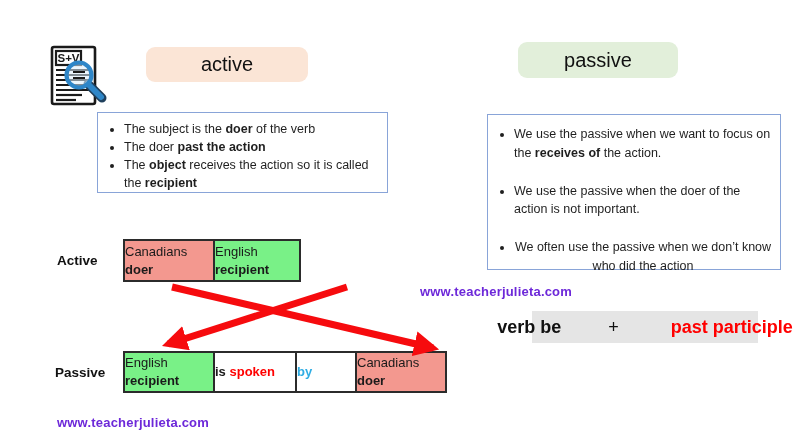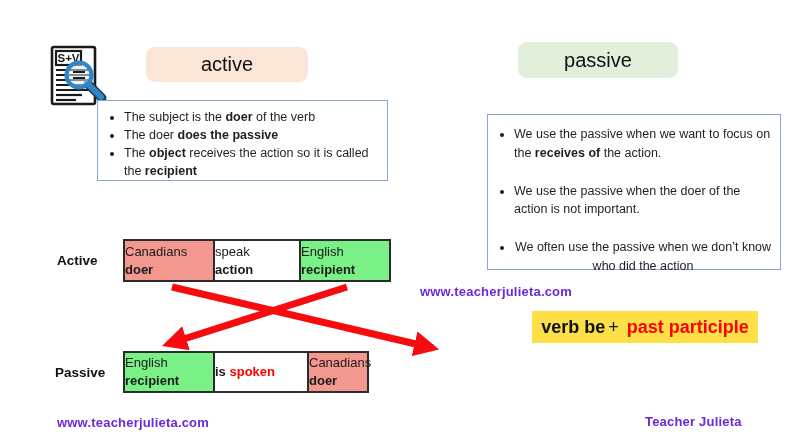--- a/index.html
+++ b/index.html
@@ -18,50 +18,50 @@
   .pill-passive{left:518px;top:42px;width:160px;height:36px;background:#e2efda;}
 
   
   .notes{
     background:#ffffff;border:1.5px solid #89a4d8;
     font-size:12.5px;line-height:1.45;color:#1f1f1f;
     box-sizing:border-box;
   }
   .notes ul{margin:0;padding:7px 8px 6px 26px;}
   .notes li{margin:0;}
-  .notes-left{left:97px;top:100px;width:291px;height:81px;}
+  .notes-left{left:97px;top:112px;width:291px;height:81px;}
   .notes-right{left:487px;top:114px;width:294px;height:156px;}
   .notes-right ul{padding:10px 8px 6px 26px;}
   .notes-right li{margin-bottom:19px;line-height:1.5;}
   .notes-right li:last-child{margin-bottom:0;text-align:center;}
 
   
   .row-label{font-weight:700;font-size:13.5px;color:#111;}
   .cells{display:flex;align-items:stretch;}
   .cell{
     box-sizing:border-box;border:2px solid #2b2b2b;margin-right:-2px;
     display:flex;flex-direction:column;align-items:flex-start;justify-content:center;
     font-size:13px;line-height:1.35;text-align:center;
   }
   .cell:last-child{margin-right:0;}
   .row-active{left:123px;top:239px;height:43px;}
   .row-active .cell:nth-child(1){width:92px;}
   .row-active .cell:nth-child(2){width:88px;}
   .row-active .cell:nth-child(3){width:92px;}
   .row-passive{left:123px;top:351px;height:42px;}
   .row-passive .cell:nth-child(1){width:92px;}
-  .row-passive .cell:nth-child(2){width:96px;}
+  .row-passive .cell:nth-child(2){width:84px;}
   .row-passive .cell:nth-child(3){width:62px;}
   .row-passive .cell:nth-child(4){width:92px;}
 
   
   .formula{
-    left:532px;top:311px;width:226px;height:32px;background:#fde047;
+    left:532px;top:311px;width:226px;height:32px;background:#e5e5e5;
     display:flex;align-items:center;justify-content:center;
-    font-size:18px;white-space:pre;
+    font-size:18px;white-space:pre;gap:44px;
   }
   .formula .f-be{font-weight:700;color:#111;}
   .formula .f-plus{color:#111;margin:0 4px 0 3px;}
   .formula .f-pp{font-weight:700;color:#ff0000;margin-left:4px;}
 
   
   .wm{font-weight:700;font-size:13px;color:#6d28d9;letter-spacing:.2px;}
   .wm-center{left:420px;top:284px;}
   .wm-bl{left:57px;top:415px;}
   .wm-br{left:645px;top:414px;}
@@ -94,56 +94,55 @@
       <line x1="27" y1="34" x2="39" y2="34"></line>
     </g>
   </svg>
 
   <div class="abs pill pill-active">active</div>
   <div class="abs pill pill-passive">passive</div>
 
   <div class="abs notes notes-left">
     <ul>
         <li><span>The subject is the </span><span style="font-weight: 700;">doer</span><span> of the verb</span></li>
-        <li><span>The doer </span><span style="font-weight: 700;">does the passive</span></li>
+        <li><span>The doer </span><span style="font-weight: 700;">past the action</span></li>
         <li><span>The </span><span style="font-weight: 700;">object</span><span> receives the action so it is called the </span><span style="font-weight: 700;">recipient</span></li>
       </ul>
   </div>
   <div class="abs notes notes-right">
     <ul>
         <li><span>We use the passive when we want to focus on the </span><span style="font-weight: 700;">receives of</span><span> the action.</span></li>
         <li><span>We use the passive when the doer of the action is not important.</span></li>
         <li><span>We often use the passive when we don’t know who did the action</span></li>
       </ul>
   </div>
 
   <div class="abs row-label" style="left:57px;top:253px;">Active</div>
   <div class="abs cells row-active">
       <div class="cell" style="background: rgb(243, 152, 143);">
         <div class="cell-line"><span>Canadians</span></div>
         <div class="cell-line"><span style="font-weight: 700;">doer</span></div>
       </div>
-      <div class="cell" style="background: rgb(255, 255, 255);">
-        <div class="cell-line"><span>speak</span></div>
-        <div class="cell-line"><span style="font-weight: 700;">action</span></div>
-      </div>
       <div class="cell" style="background: rgb(121, 241, 135);">
         <div class="cell-line"><span>English</span></div>
         <div class="cell-line"><span style="font-weight: 700;">recipient</span></div>
       </div>
     </div>
 
   <div class="abs row-label" style="left:55px;top:365px;">Passive</div>
   <div class="abs cells row-passive">
       <div class="cell" style="background: rgb(121, 241, 135);">
         <div class="cell-line"><span>English</span></div>
         <div class="cell-line"><span style="font-weight: 700;">recipient</span></div>
       </div>
       <div class="cell" style="background: rgb(255, 255, 255);">
         <div class="cell-line"><span style="font-weight: 700;">is </span><span style="font-weight: 700; color: rgb(255, 0, 0);">spoken</span></div>
+      </div>
+      <div class="cell" style="background: rgb(255, 255, 255);">
+        <div class="cell-line"><span style="font-weight: 700; color: rgb(47, 173, 228);">by</span></div>
       </div>
       <div class="cell" style="background: rgb(243, 152, 143);">
         <div class="cell-line"><span>Canadians</span></div>
         <div class="cell-line"><span style="font-weight: 700;">doer</span></div>
       </div>
     </div>
 
   <svg class="abs arrows" width="809" height="436" viewBox="0 0 809 436">
     <defs>
       <marker id="ah" viewBox="0 0 10 10" refX="7.5" refY="5" markerWidth="3.6" markerHeight="3.6" orient="auto">
@@ -155,15 +154,14 @@
   </svg>
 
   <div class="abs formula">
     <span class="f-be">verb be</span>
     <span class="f-plus">+</span>
     <span class="f-pp">past participle</span>
   </div>
 
   <div class="abs wm wm-center">www.teacherjulieta.com</div>
   <div class="abs wm wm-bl">www.teacherjulieta.com</div>
-  <div class="abs wm wm-br">Teacher Julieta</div>
 
 </div>
 
 </body></html>

